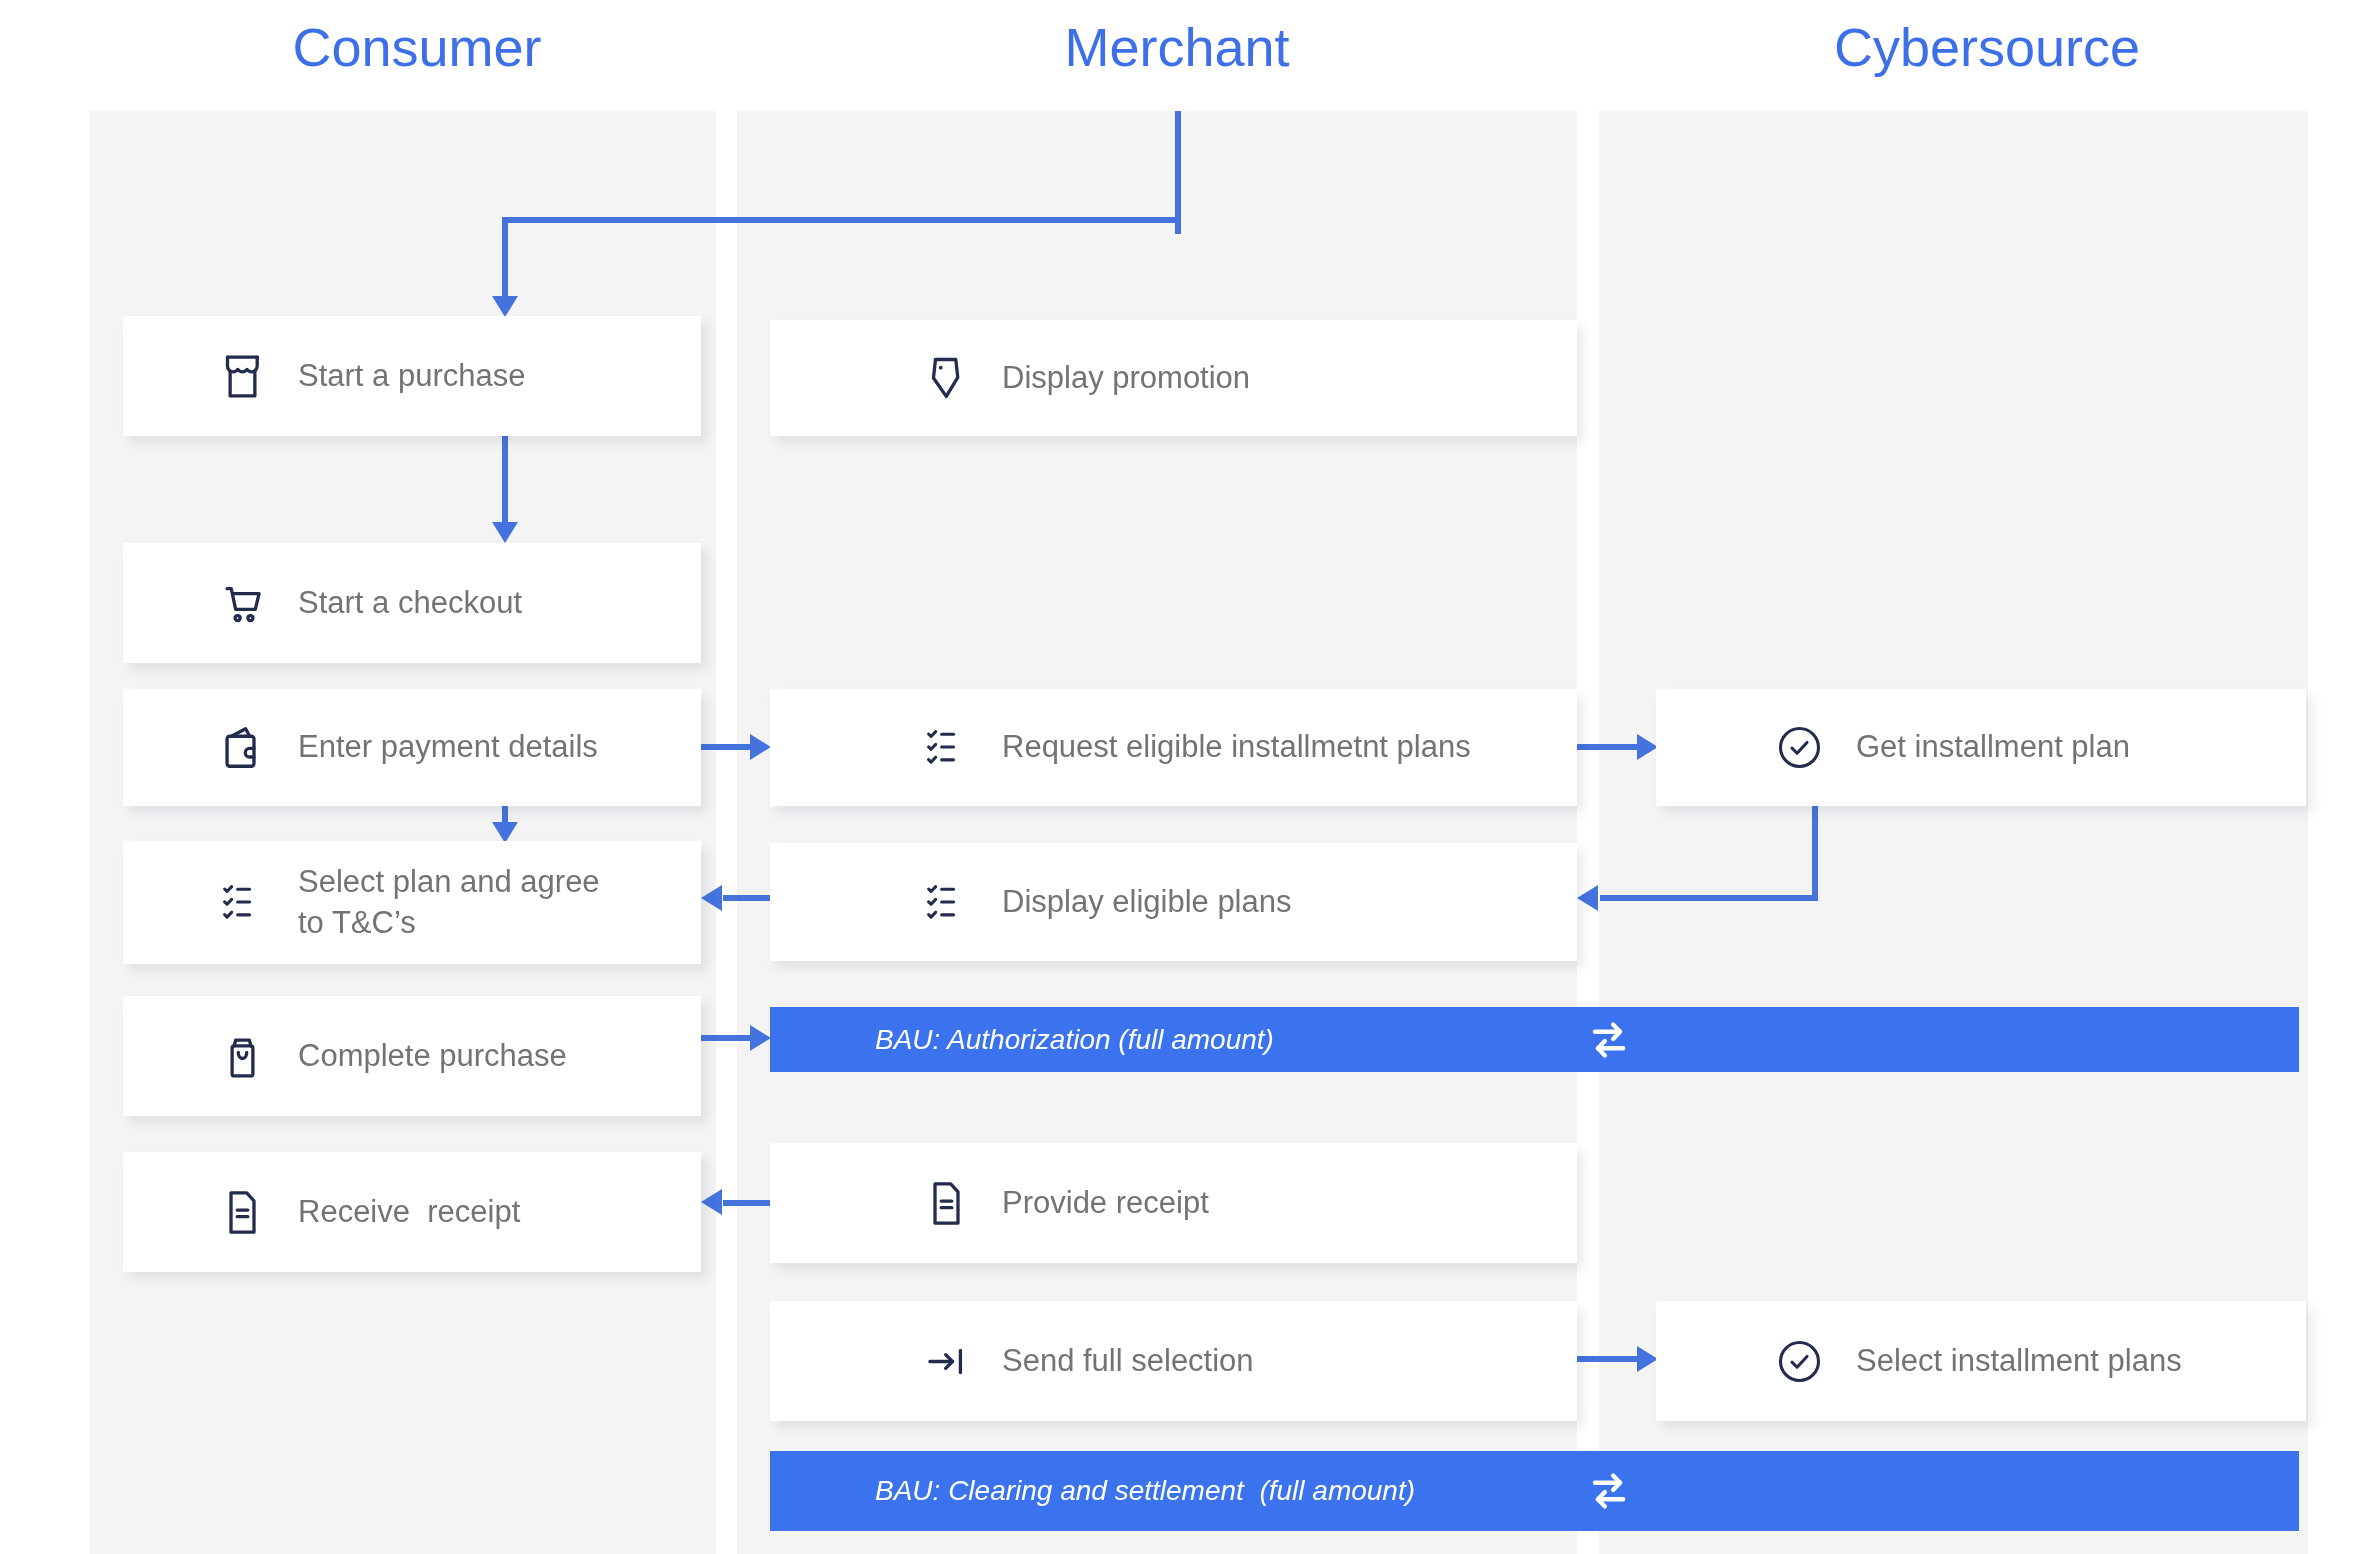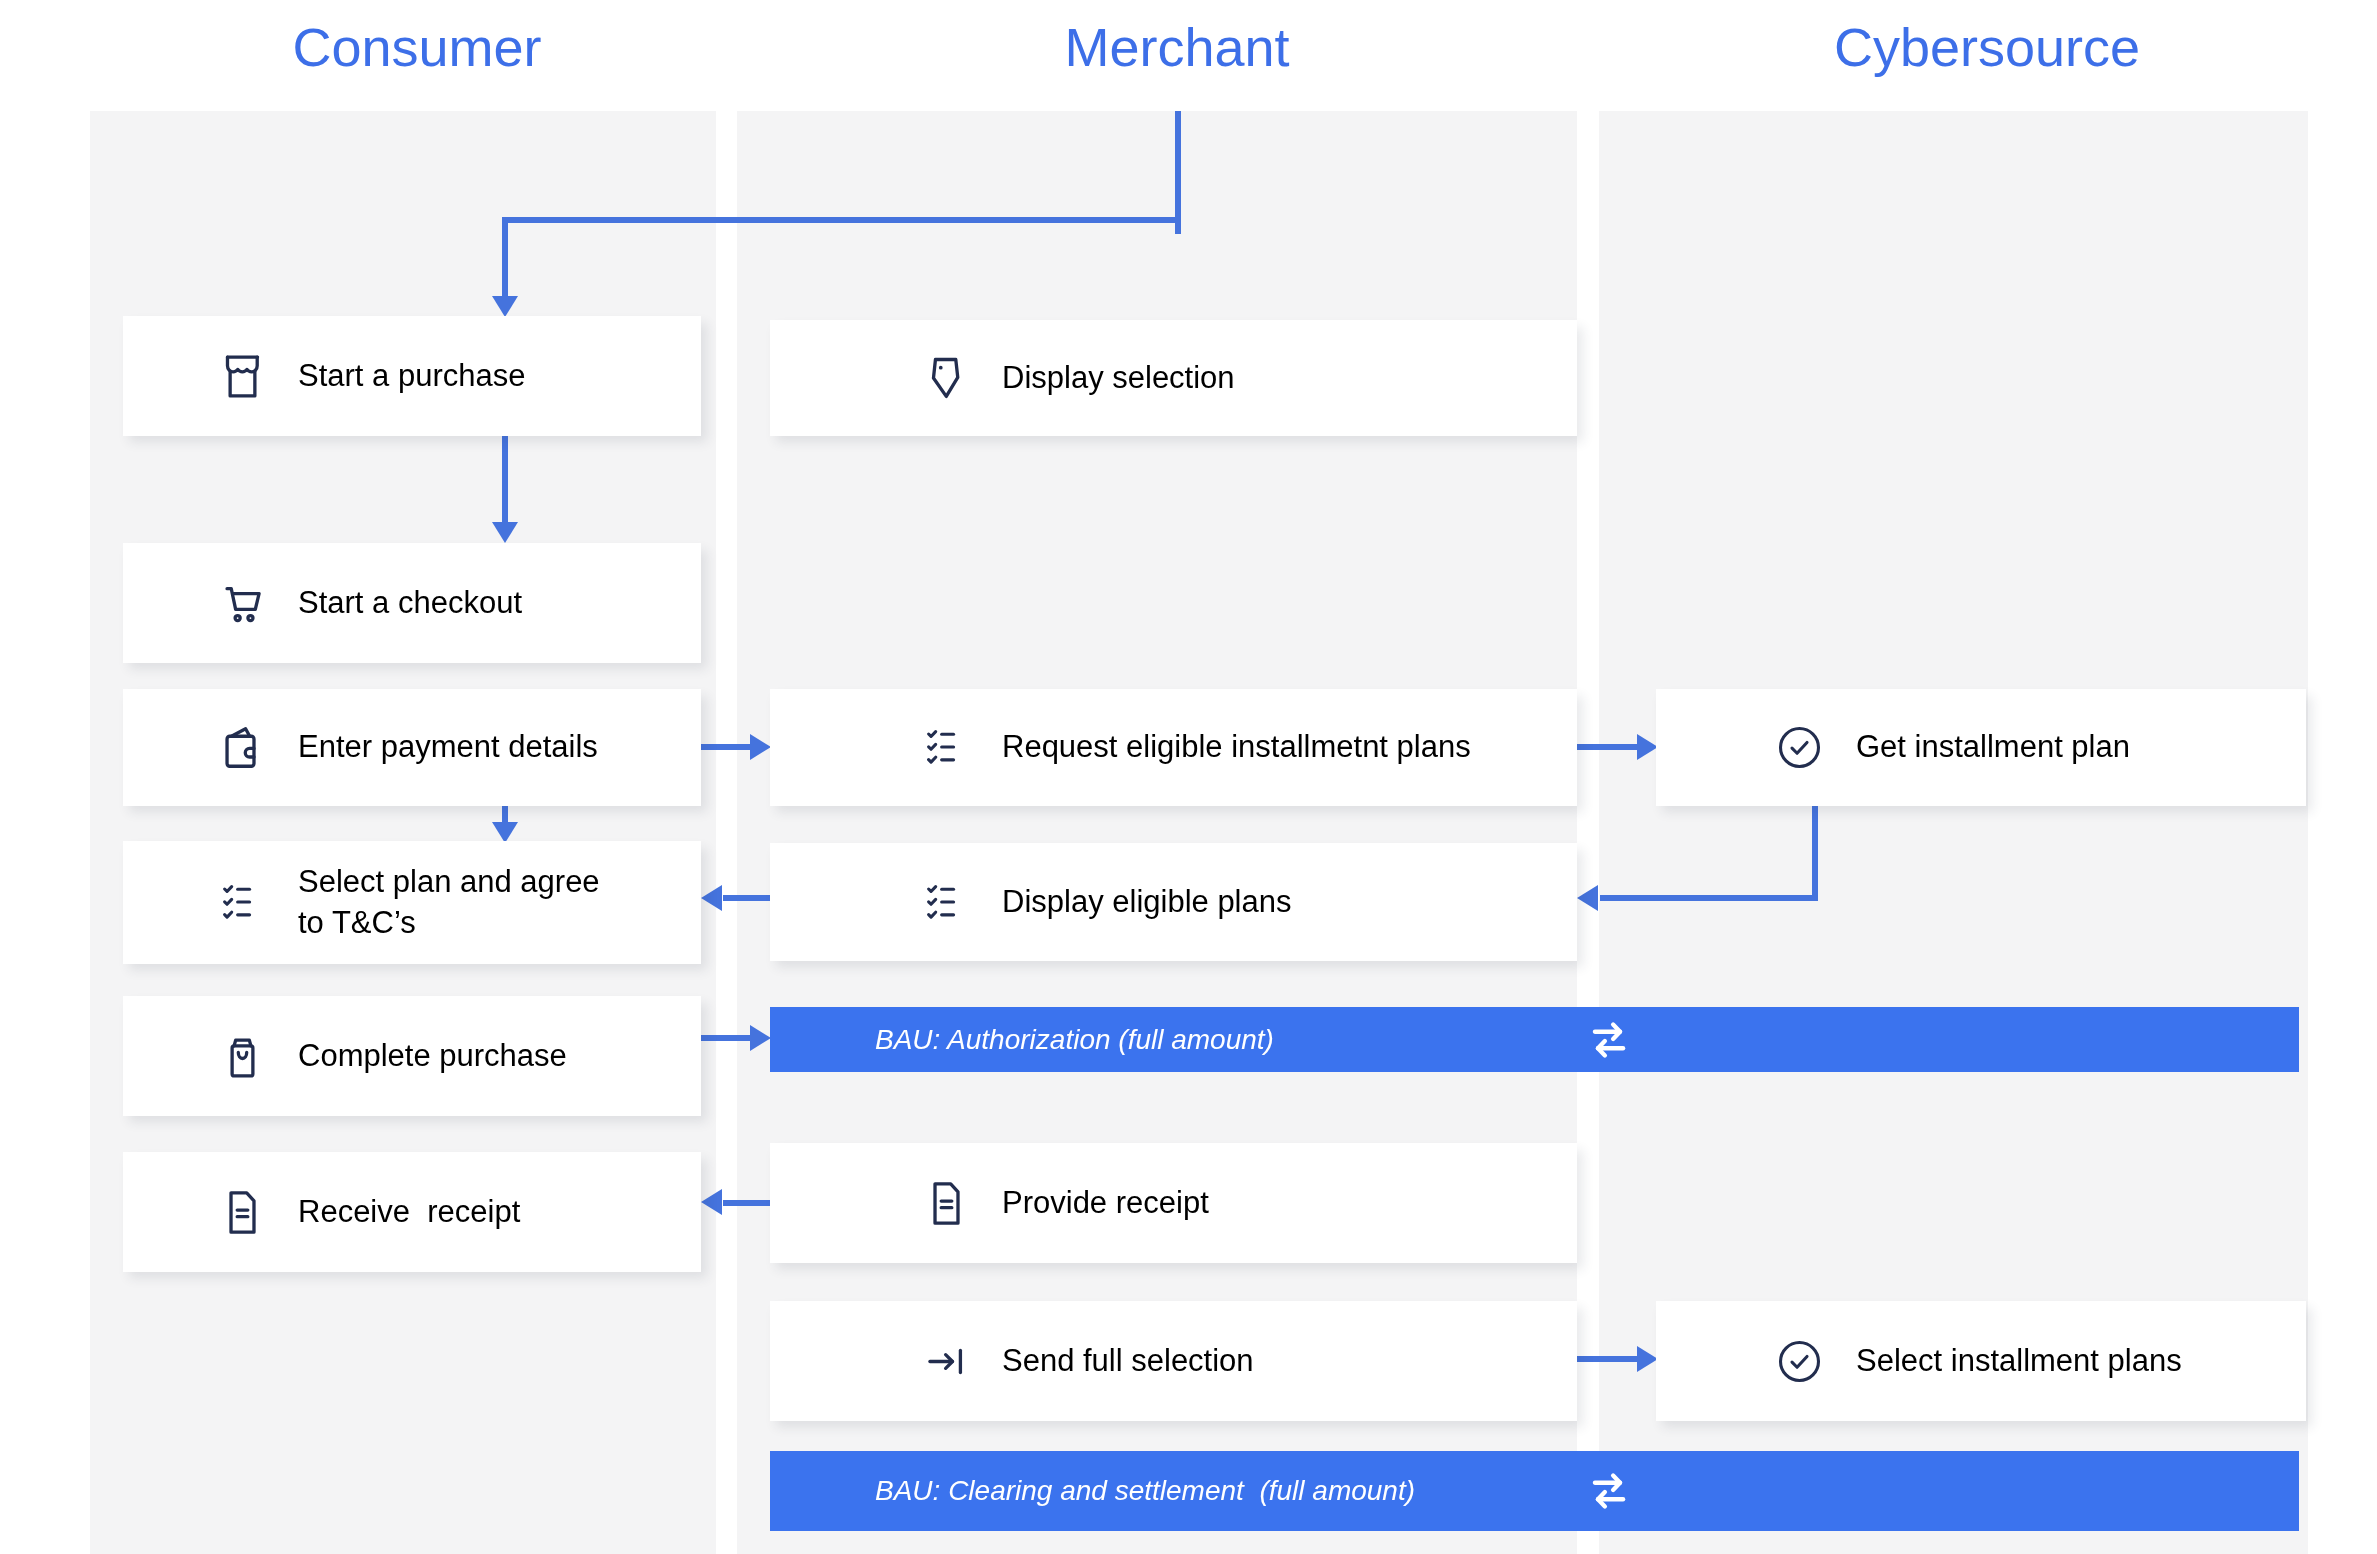--- a/index.html
+++ b/index.html
@@ -10,21 +10,21 @@
   }
   .panel{position:absolute;top:111px;height:1443px;background:#F4F4F5}
   .hdr{
     position:absolute;top:20.4px;transform:translateX(-50%);
     font-size:54px;font-weight:400;color:#3D6FE8;white-space:nowrap;line-height:1;
   }
   .box{
     position:absolute;background:#ffffff;
     box-shadow:6px 7.2px 10.8px rgba(40,50,70,0.10);
     display:flex;align-items:center;
-    color:#000000;font-size:31px;line-height:1.32;
+    color:#737373;font-size:31px;line-height:1.32;
   }
   .box .icon{flex:0 0 auto;display:flex;align-items:center}
   .box .icon svg{width:53px;height:53px}
   .c-col .icon{margin-left:93px;margin-right:29px}
   .m-col .icon{margin-left:150px;margin-right:29px}
   .s-col .icon{margin-left:117px;margin-right:30px}
   .label{white-space:pre-wrap}
   .bar{
     position:absolute;background:#3B73EE;color:#ffffff;
     font-size:28px;display:flex;align-items:center;font-style:italic;
@@ -153,21 +153,21 @@
   <span class="label">Receive  receipt</span>
 </div>
 
 <div class="box m-col" style="left:770px;top:320px;width:807px;height:116px">
   <span class="icon">
     <svg viewBox="0 0 24 24" fill="none" stroke="#222D4E" stroke-width="1.5" stroke-linecap="round" stroke-linejoin="round">
       <path d="M7 3.4h9.2l.9 8.1-5.2 8.6-5.8-8.3z"></path>
       <circle cx="9.4" cy="7.1" r="0.85" fill="#222D4E" stroke="none"></circle>
     </svg>
   </span>
-  <span class="label">Display selection</span>
+  <span class="label">Display promotion</span>
 </div>
 
 <div class="box m-col" style="left:770px;top:689px;width:807px;height:117px">
   <span class="icon">
     <svg viewBox="0 0 24 24" fill="none" stroke="#222D4E" stroke-width="1.4" stroke-linecap="round" stroke-linejoin="round">
       <polyline points="3.9,5.9 5,7 7.1,4.8"></polyline>
         <path d="M9.8 6h5.4"></path>
       <polyline points="3.9,11.7 5,12.8 7.1,10.6"></polyline>
         <path d="M9.8 11.8h5.4"></path>
       <polyline points="3.9,17.5 5,18.6 7.1,16.4"></polyline>

